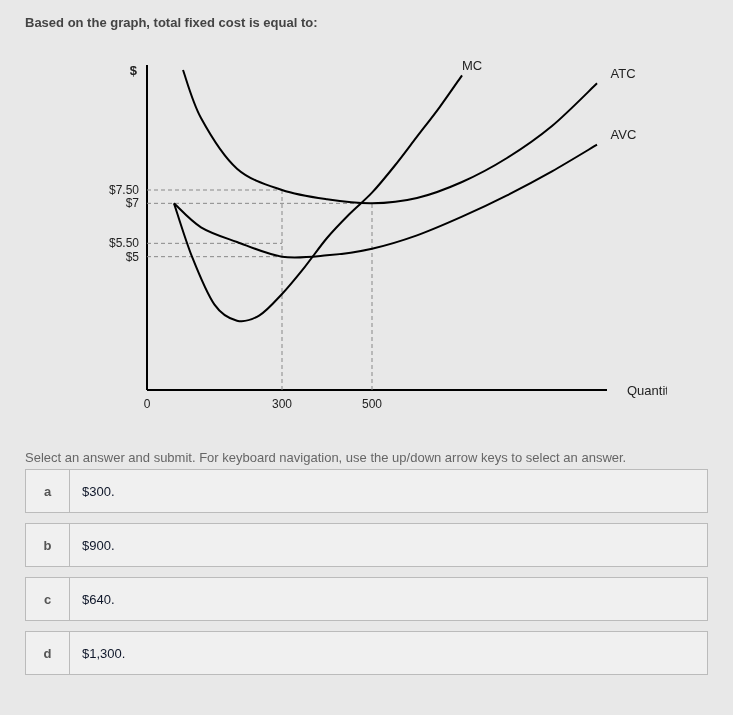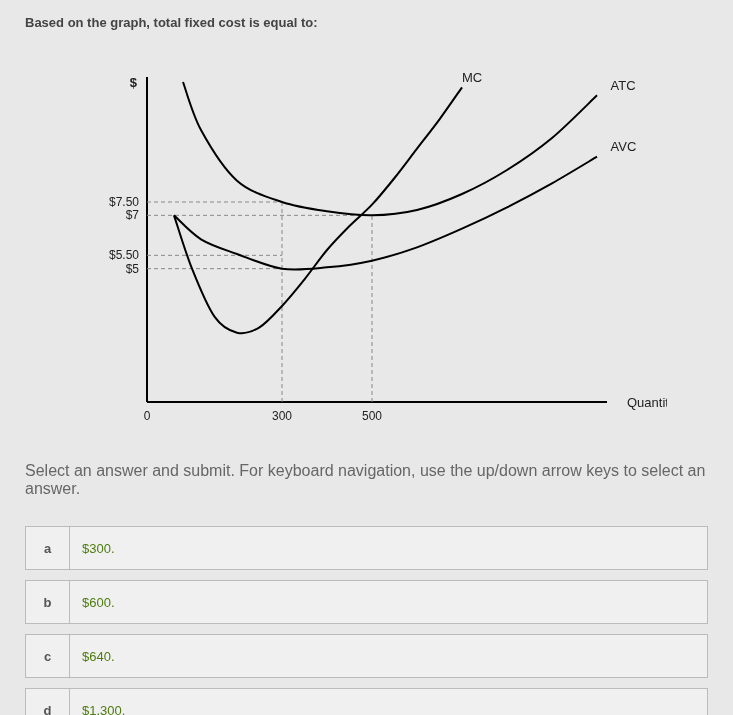--- a/index.html
+++ b/index.html
@@ -12,31 +12,31 @@
       background: #e8e8e8;
       width: 733px;
       height: 715px;
       padding: 15px 25px;
       color: #333;
     }
     .question-text {
       font-size: 13px;
       font-weight: bold;
       color: #444;
-      margin-bottom: 32px;
+      margin-bottom: 20px;
     }
     .chart-wrap {
       display: flex;
       justify-content: center;
       margin-bottom: 20px;
     }
     .instruction {
-      font-size: 16px;
+      font-size: 13px;
       color: #666;
-      margin-bottom: 28px;
+      margin-bottom: 4px;
     }
     .options {
       display: flex;
       flex-direction: column;
       gap: 10px;
     }
     .option {
       display: flex;
       align-items: center;
       border: 1px solid #bbb;
@@ -51,21 +51,21 @@
       align-items: center;
       justify-content: center;
       border-right: 1px solid #bbb;
       font-size: 13px;
       font-weight: bold;
       color: #555;
     }
     .option-label {
       padding-left: 12px;
       font-size: 13px;
-      color: #4d7c0f;
+      color: #0f172a;
     }
   </style>
 </head>
 <body>
 
 <div class="question-text">Based on the graph, total fixed cost is equal to:</div>
 
 <div class="chart-wrap">
   <svg id="chart-svg" width="600" height="380">
       <line x1="80" y1="340" x2="80" y2="15" stroke="#000" stroke-width="2"></line>
@@ -96,21 +96,21 @@
 
 <div class="instruction">Select an answer and submit. For keyboard navigation, use the up/down arrow keys to select an answer.</div>
 
 <div class="options" id="options">
     <div class="option">
       <div class="option-key">a</div>
       <div class="option-label">$300.</div>
     </div>
     <div class="option">
       <div class="option-key">b</div>
-      <div class="option-label">$600.</div>
+      <div class="option-label">$900.</div>
     </div>
     <div class="option">
       <div class="option-key">c</div>
       <div class="option-label">$640.</div>
     </div>
     <div class="option">
       <div class="option-key">d</div>
       <div class="option-label">$1,300.</div>
     </div>
   </div>

